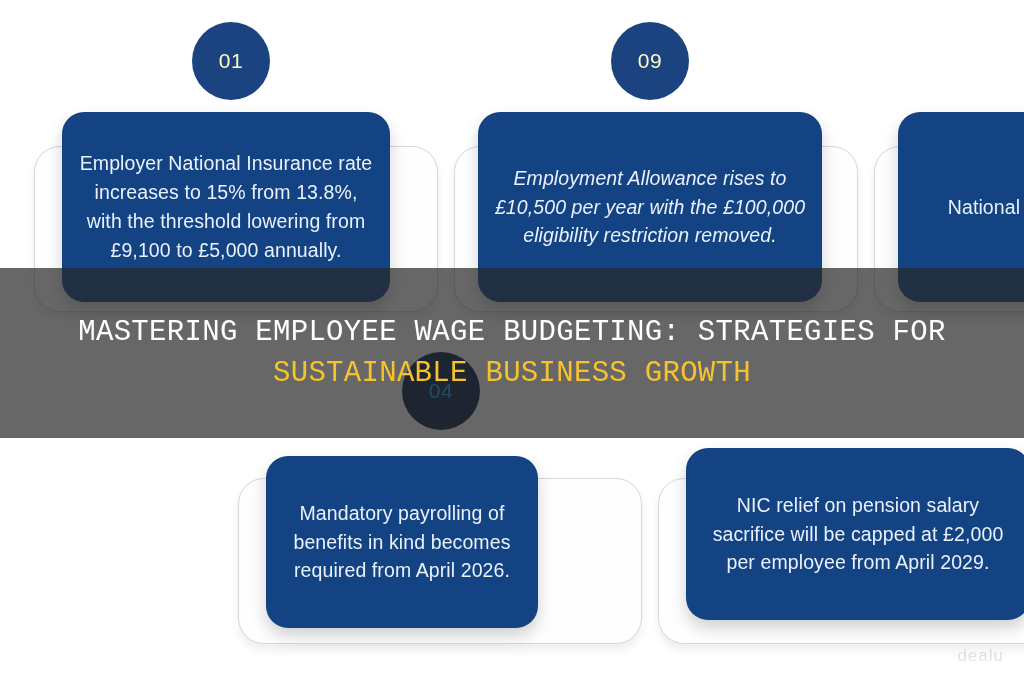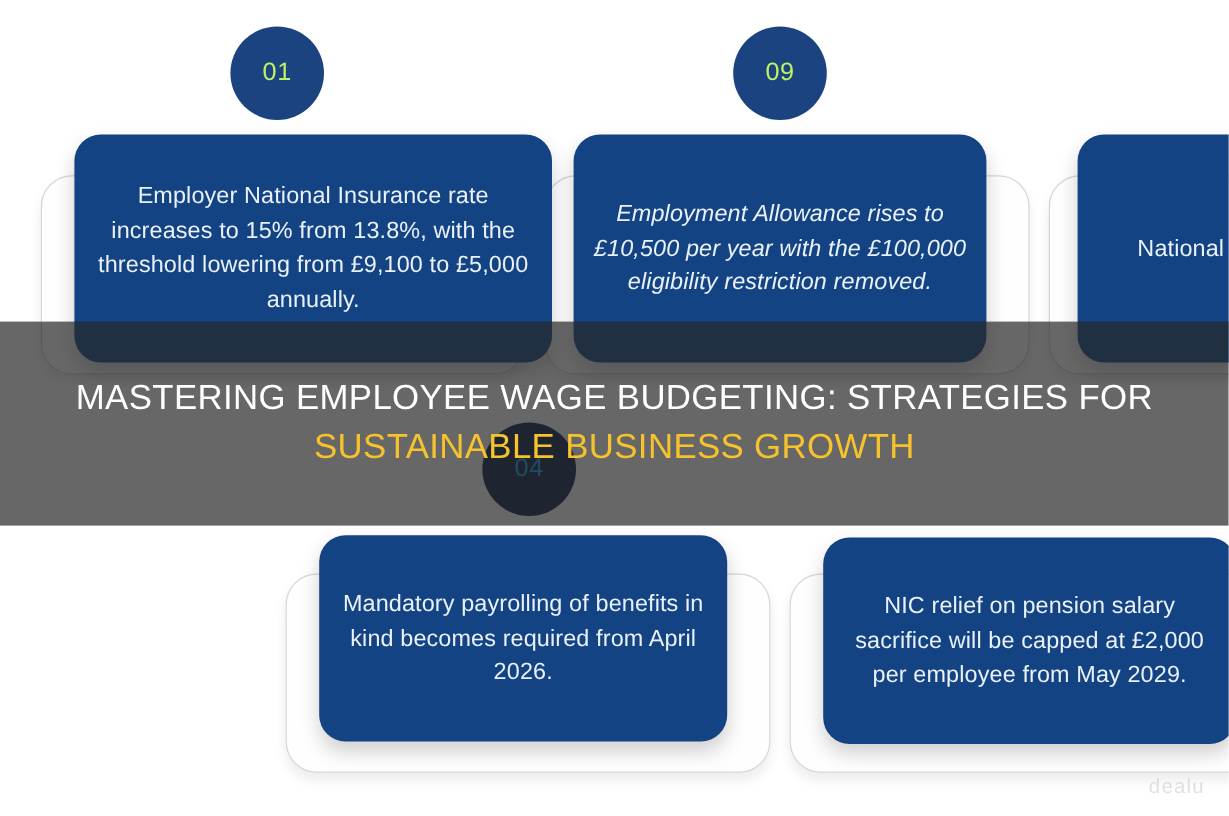--- a/index.html
+++ b/index.html
@@ -33,21 +33,21 @@
   
   .circle {
     position: absolute;
     border-radius: 50%;
     background: #1B4380;
     display: flex;
     align-items: center;
     justify-content: center;
   }
   .circle span {
-    color: #bef264;
+    color: #fef9c3;
     font-size: 21px;
     letter-spacing: 0.5px;
     font-weight: 400;
   }
   .circle.dim { background: #0d2349; }
   .circle.dim span { color: #0ea5e9; }
 
   
   .card {
     position: absolute;
@@ -79,21 +79,21 @@
     z-index: 40;
     display: flex;
     flex-direction: column;
     align-items: center;
     justify-content: center;
     gap: 8px;
     pointer-events: none;
   }
   #overlay .line1,
   #overlay .line2 {
-    font-family: Liberation Sans, sans-serif;
+    font-family: Liberation Mono, monospace;
     font-size: 29px;
     letter-spacing: 0.3px;
     white-space: nowrap;
     font-weight: 400;
   }
   #overlay .line1 { color: #ffffff; }
   #overlay .line2 { color: #F6C32D; }
 
   
   #watermark {
@@ -116,42 +116,42 @@
   <div class="ghost" style="left:454px; top:146px; width:404px; height:166px;"></div>
   <div class="ghost" style="left:874px; top:146px; width:404px; height:166px;"></div>
 
   <div class="circle" style="left:192px; top:22px; width:78px; height:78px;">
     <span>01</span>
   </div>
   <div class="circle" style="left:611px; top:22px; width:78px; height:78px;">
     <span>09</span>
   </div>
 
-  <div class="card" style="left:62px;  top:112px; width:398px; height:190px;">
+  <div class="card" style="left:62px;  top:112px; width:328px; height:190px;">
     <p>Employer National Insurance rate increases to 15% from 13.8%, with the threshold lowering from £9,100 to £5,000 annually.</p>
   </div>
   <div class="card" style="left:478px; top:112px; width:344px; height:190px;font-style:italic;">
     <p>Employment Allowance rises to £10,500 per year with the £100,000 eligibility restriction removed.</p>
   </div>
   <div class="card" style="left:898px; top:112px; width:344px; height:190px;">
     <p>National increase workers A</p>
   </div>
 
   <div class="circle dim" style="left:402px; top:352px; width:78px; height:78px;">
     <span>04</span>
   </div>
 
   <div class="ghost" style="left:238px; top:478px; width:404px; height:166px;"></div>
   <div class="ghost" style="left:658px; top:478px; width:404px; height:166px;"></div>
 
-  <div class="card" style="left:266px; top:446px; width:340px; height:172px;">
+  <div class="card" style="left:266px; top:456px; width:272px; height:172px;">
     <p>Mandatory payrolling of benefits in kind becomes required from April 2026.</p>
   </div>
   <div class="card" style="left:686px; top:448px; width:344px; height:172px;">
-    <p>NIC relief on pension salary sacrifice will be capped at £2,000 per employee from May 2029.</p>
+    <p>NIC relief on pension salary sacrifice will be capped at £2,000 per employee from April 2029.</p>
   </div>
 
   <div id="watermark">dealu</div>
 
   <div id="overlay">
     <div class="line1">MASTERING EMPLOYEE WAGE BUDGETING: STRATEGIES FOR</div>
     <div class="line2">SUSTAINABLE BUSINESS GROWTH</div>
   </div>
 
 </div>

